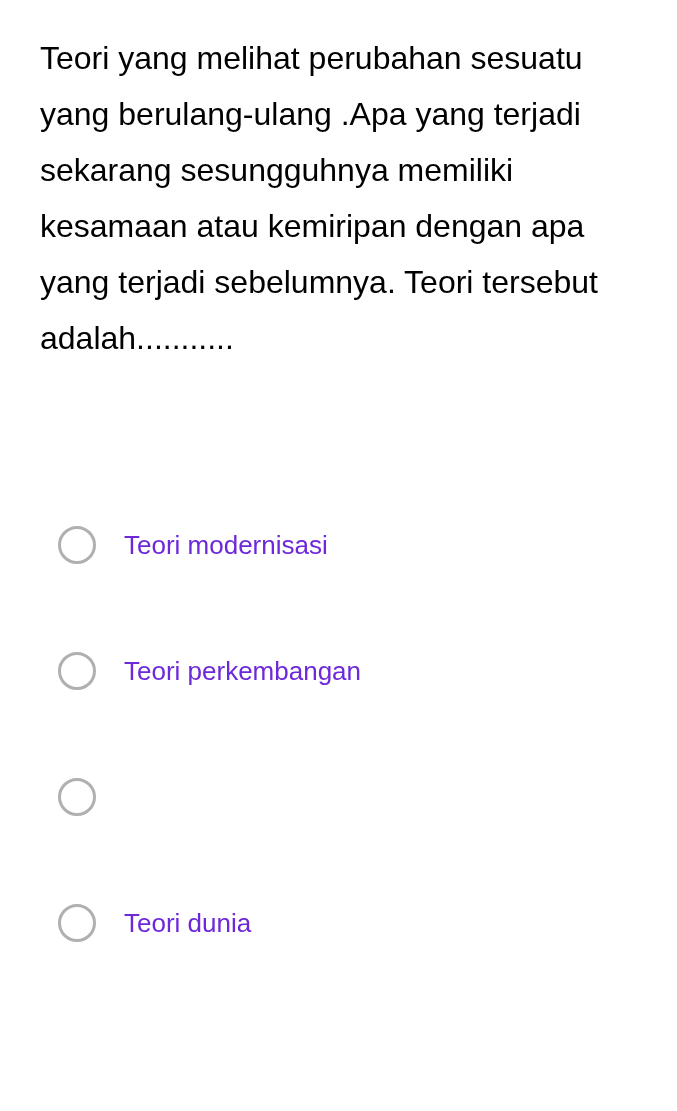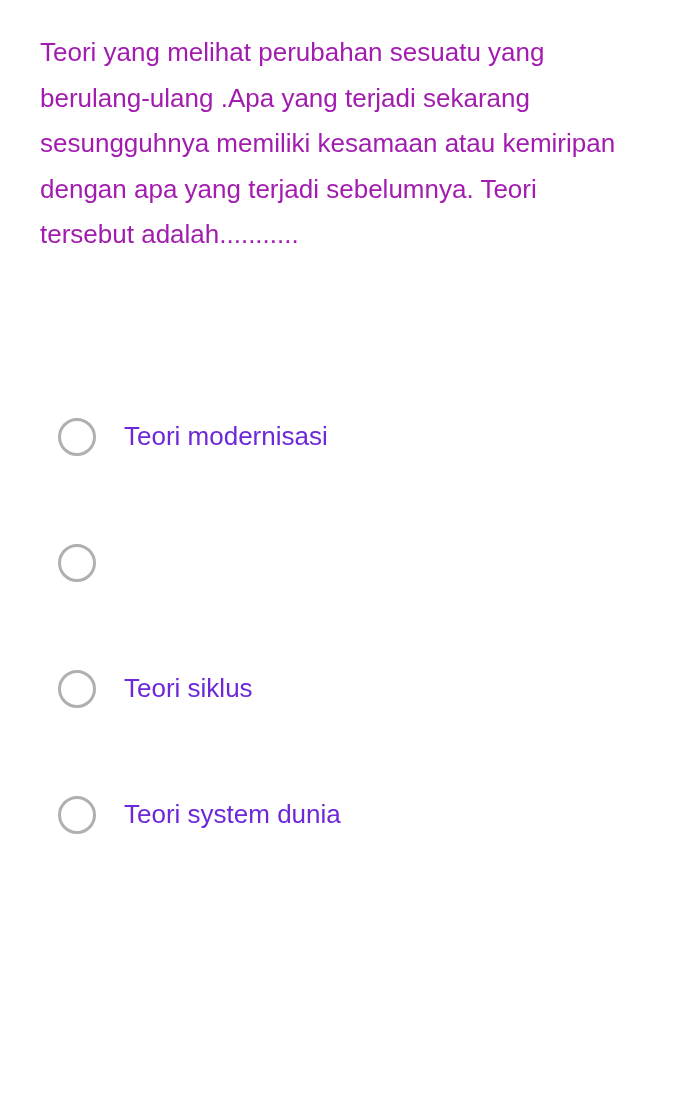--- a/index.html
+++ b/index.html
@@ -8,23 +8,23 @@
       box-sizing: border-box;
     }
     body {
       font-family: Arial, Helvetica, sans-serif;
       background: #ffffff;
       width: 677px;
       height: 1111px;
       padding: 30px 40px;
     }
     .question-text {
-      font-size: 26px;
+      font-size: 32px;
       line-height: 1.75;
-      color: #a21caf;
+      color: #000000;
       margin-bottom: 160px;
     }
     .options-container {
       display: flex;
       flex-direction: column;
       gap: 88px;
       padding-left: 18px;
     }
     .option-row {
       display: flex;
@@ -50,22 +50,22 @@
 
 <div class="question-text">Teori yang melihat perubahan sesuatu yang berulang-ulang .Apa yang terjadi sekarang sesungguhnya memiliki kesamaan atau kemiripan dengan apa yang terjadi  sebelumnya. Teori tersebut adalah...........</div>
 
 <div class="options-container">
   <div class="option-row">
     <div class="radio-circle"></div>
     <span class="option-label">Teori modernisasi</span>
   </div>
   <div class="option-row">
     <div class="radio-circle"></div>
+    <span class="option-label">Teori perkembangan</span>
   </div>
   <div class="option-row">
     <div class="radio-circle"></div>
-    <span class="option-label">Teori siklus</span>
   </div>
   <div class="option-row">
     <div class="radio-circle"></div>
-    <span class="option-label">Teori system dunia</span>
+    <span class="option-label">Teori dunia</span>
   </div>
 </div>
 
 </body></html>

